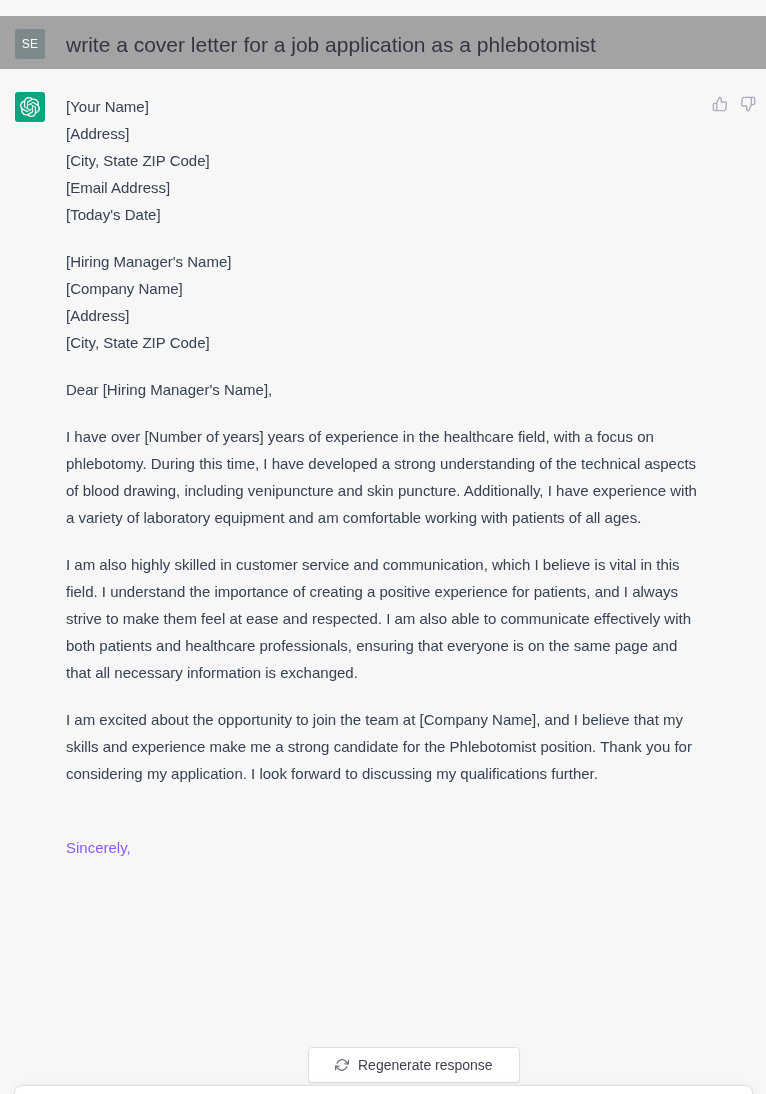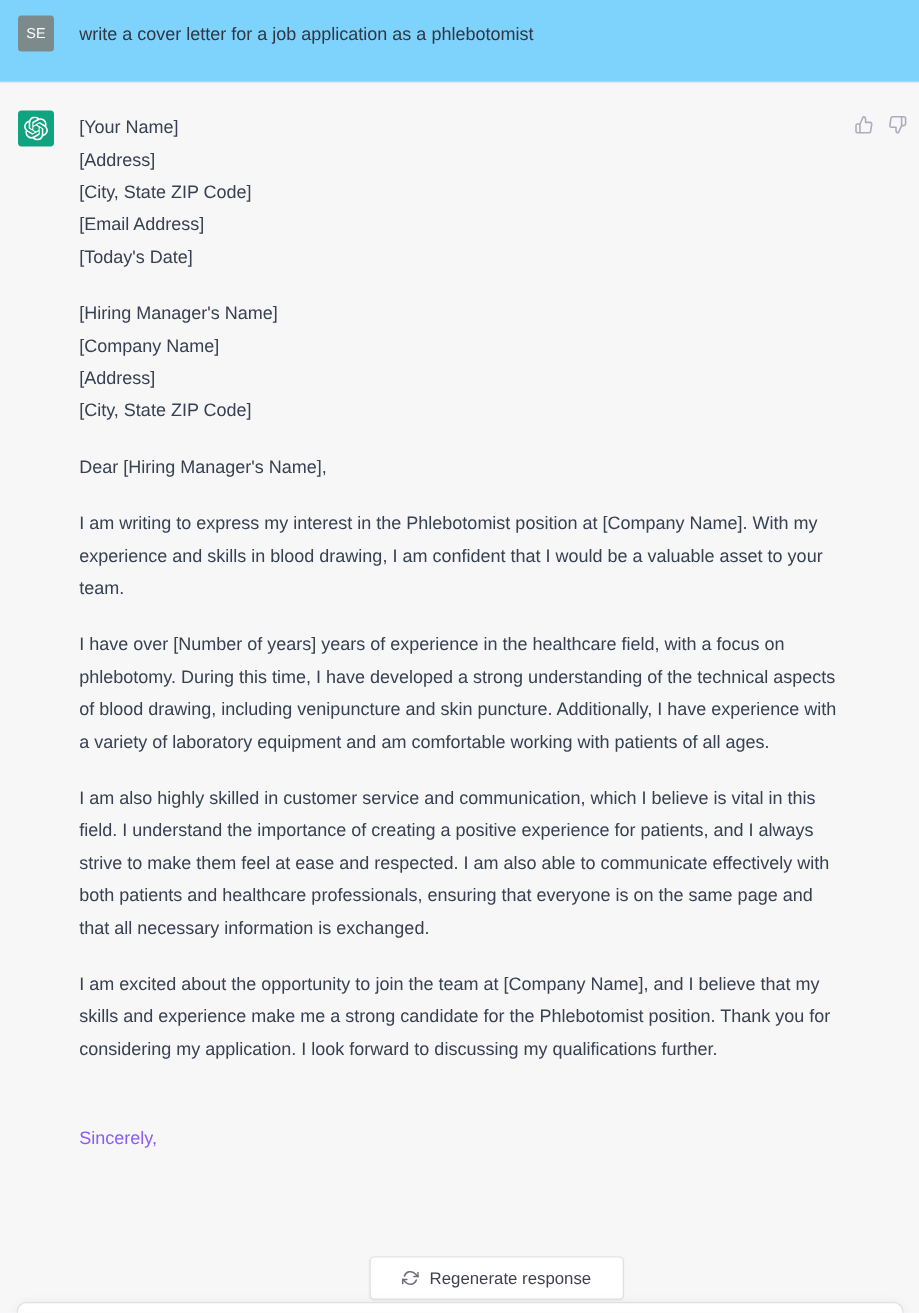--- a/index.html
+++ b/index.html
@@ -12,24 +12,24 @@
   .chat-window {
     position: relative;
     width: 766px;
     height: 1094px;
     overflow: hidden;
     background: #f7f7f8;
   }
   
   .user-row {
     position: absolute;
-    top: 0; left: 0;
+    top: 16px; left: 0;
     width: 766px;
     height: 69px;
-    background: #7dd3fc;
+    background: #a3a3a3;
     border-bottom: 1px solid #e5e5e6;
   }
   .avatar {
     position: absolute;
     left: 15px;
     width: 30px; height: 30px;
     border-radius: 3px;
     display: flex;
     align-items: center;
     justify-content: center;
@@ -39,21 +39,21 @@
     background: #7d8a8b;
     color: #ffffff;
     font-size: 12px;
     letter-spacing: .2px;
   }
   .user-text {
     position: absolute;
     left: 66px;
     top: 18px;
     width: 650px;
-    font-size: 15px;
+    font-size: 21px;
     line-height: 21px;
     color: #343541;
   }
   
   .assistant-row {
     position: absolute;
     top: 69px; left: 0;
     width: 766px;
     height: 1025px;
     background: #f7f7f8;
@@ -166,21 +166,20 @@
       <p>[Your Name]
 [Address]
 [City, State ZIP Code]
 [Email Address]
 [Today's Date]</p>
       <p>[Hiring Manager's Name]
 [Company Name]
 [Address]
 [City, State ZIP Code]</p>
       <p>Dear [Hiring Manager's Name],</p>
-      <p>I am writing to express my interest in the Phlebotomist position at [Company Name]. With my experience and skills in blood drawing, I am confident that I would be a valuable asset to your team.</p>
       <p>I have over [Number of years] years of experience in the healthcare field, with a focus on phlebotomy. During this time, I have developed a strong understanding of the technical aspects of blood drawing, including venipuncture and skin puncture. Additionally, I have experience with a variety of laboratory equipment and am comfortable working with patients of all ages.</p>
       <p>I am also highly skilled in customer service and communication, which I believe is vital in this field. I understand the importance of creating a positive experience for patients, and I always strive to make them feel at ease and respected. I am also able to communicate effectively with both patients and healthcare professionals, ensuring that everyone is on the same page and that all necessary information is exchanged.</p>
       <p>I am excited about the opportunity to join the team at [Company Name], and I believe that my skills and experience make me a strong candidate for the Phlebotomist position. Thank you for considering my application. I look forward to discussing my qualifications further.</p>
       <p>
         <span class="closing-line">Sincerely,</span><br>
         
       </p>
     </div>
   </div>
 

